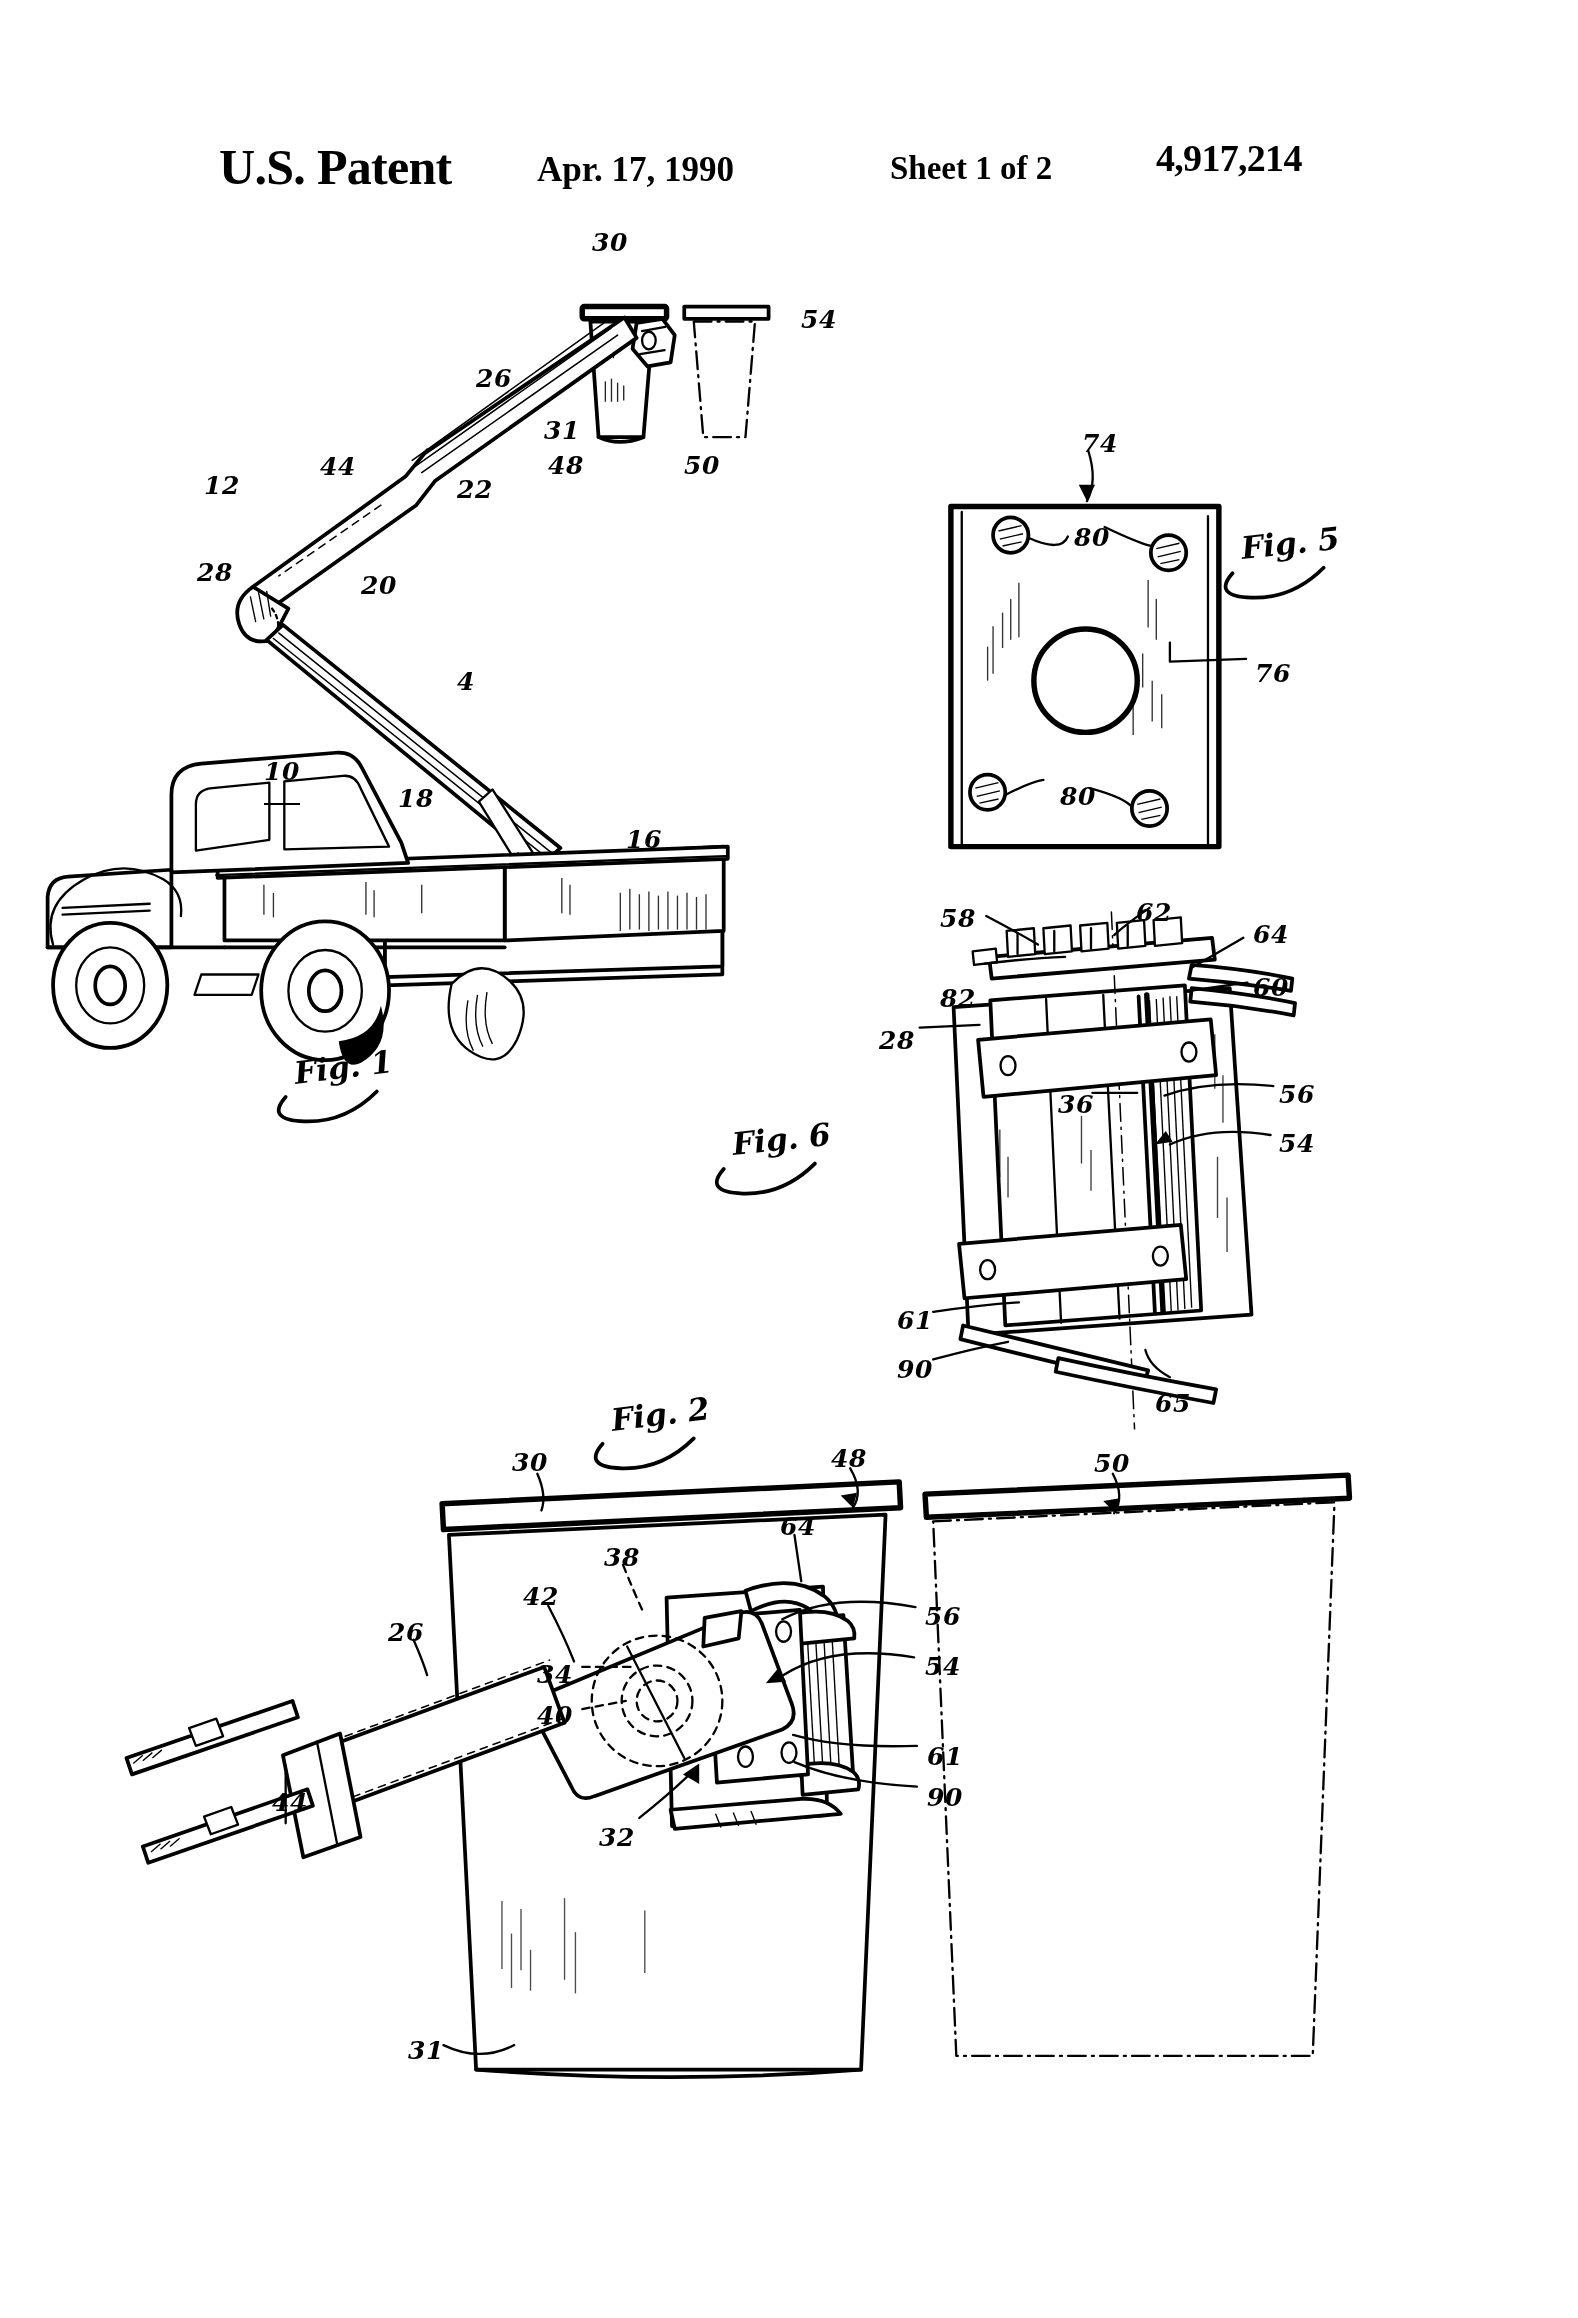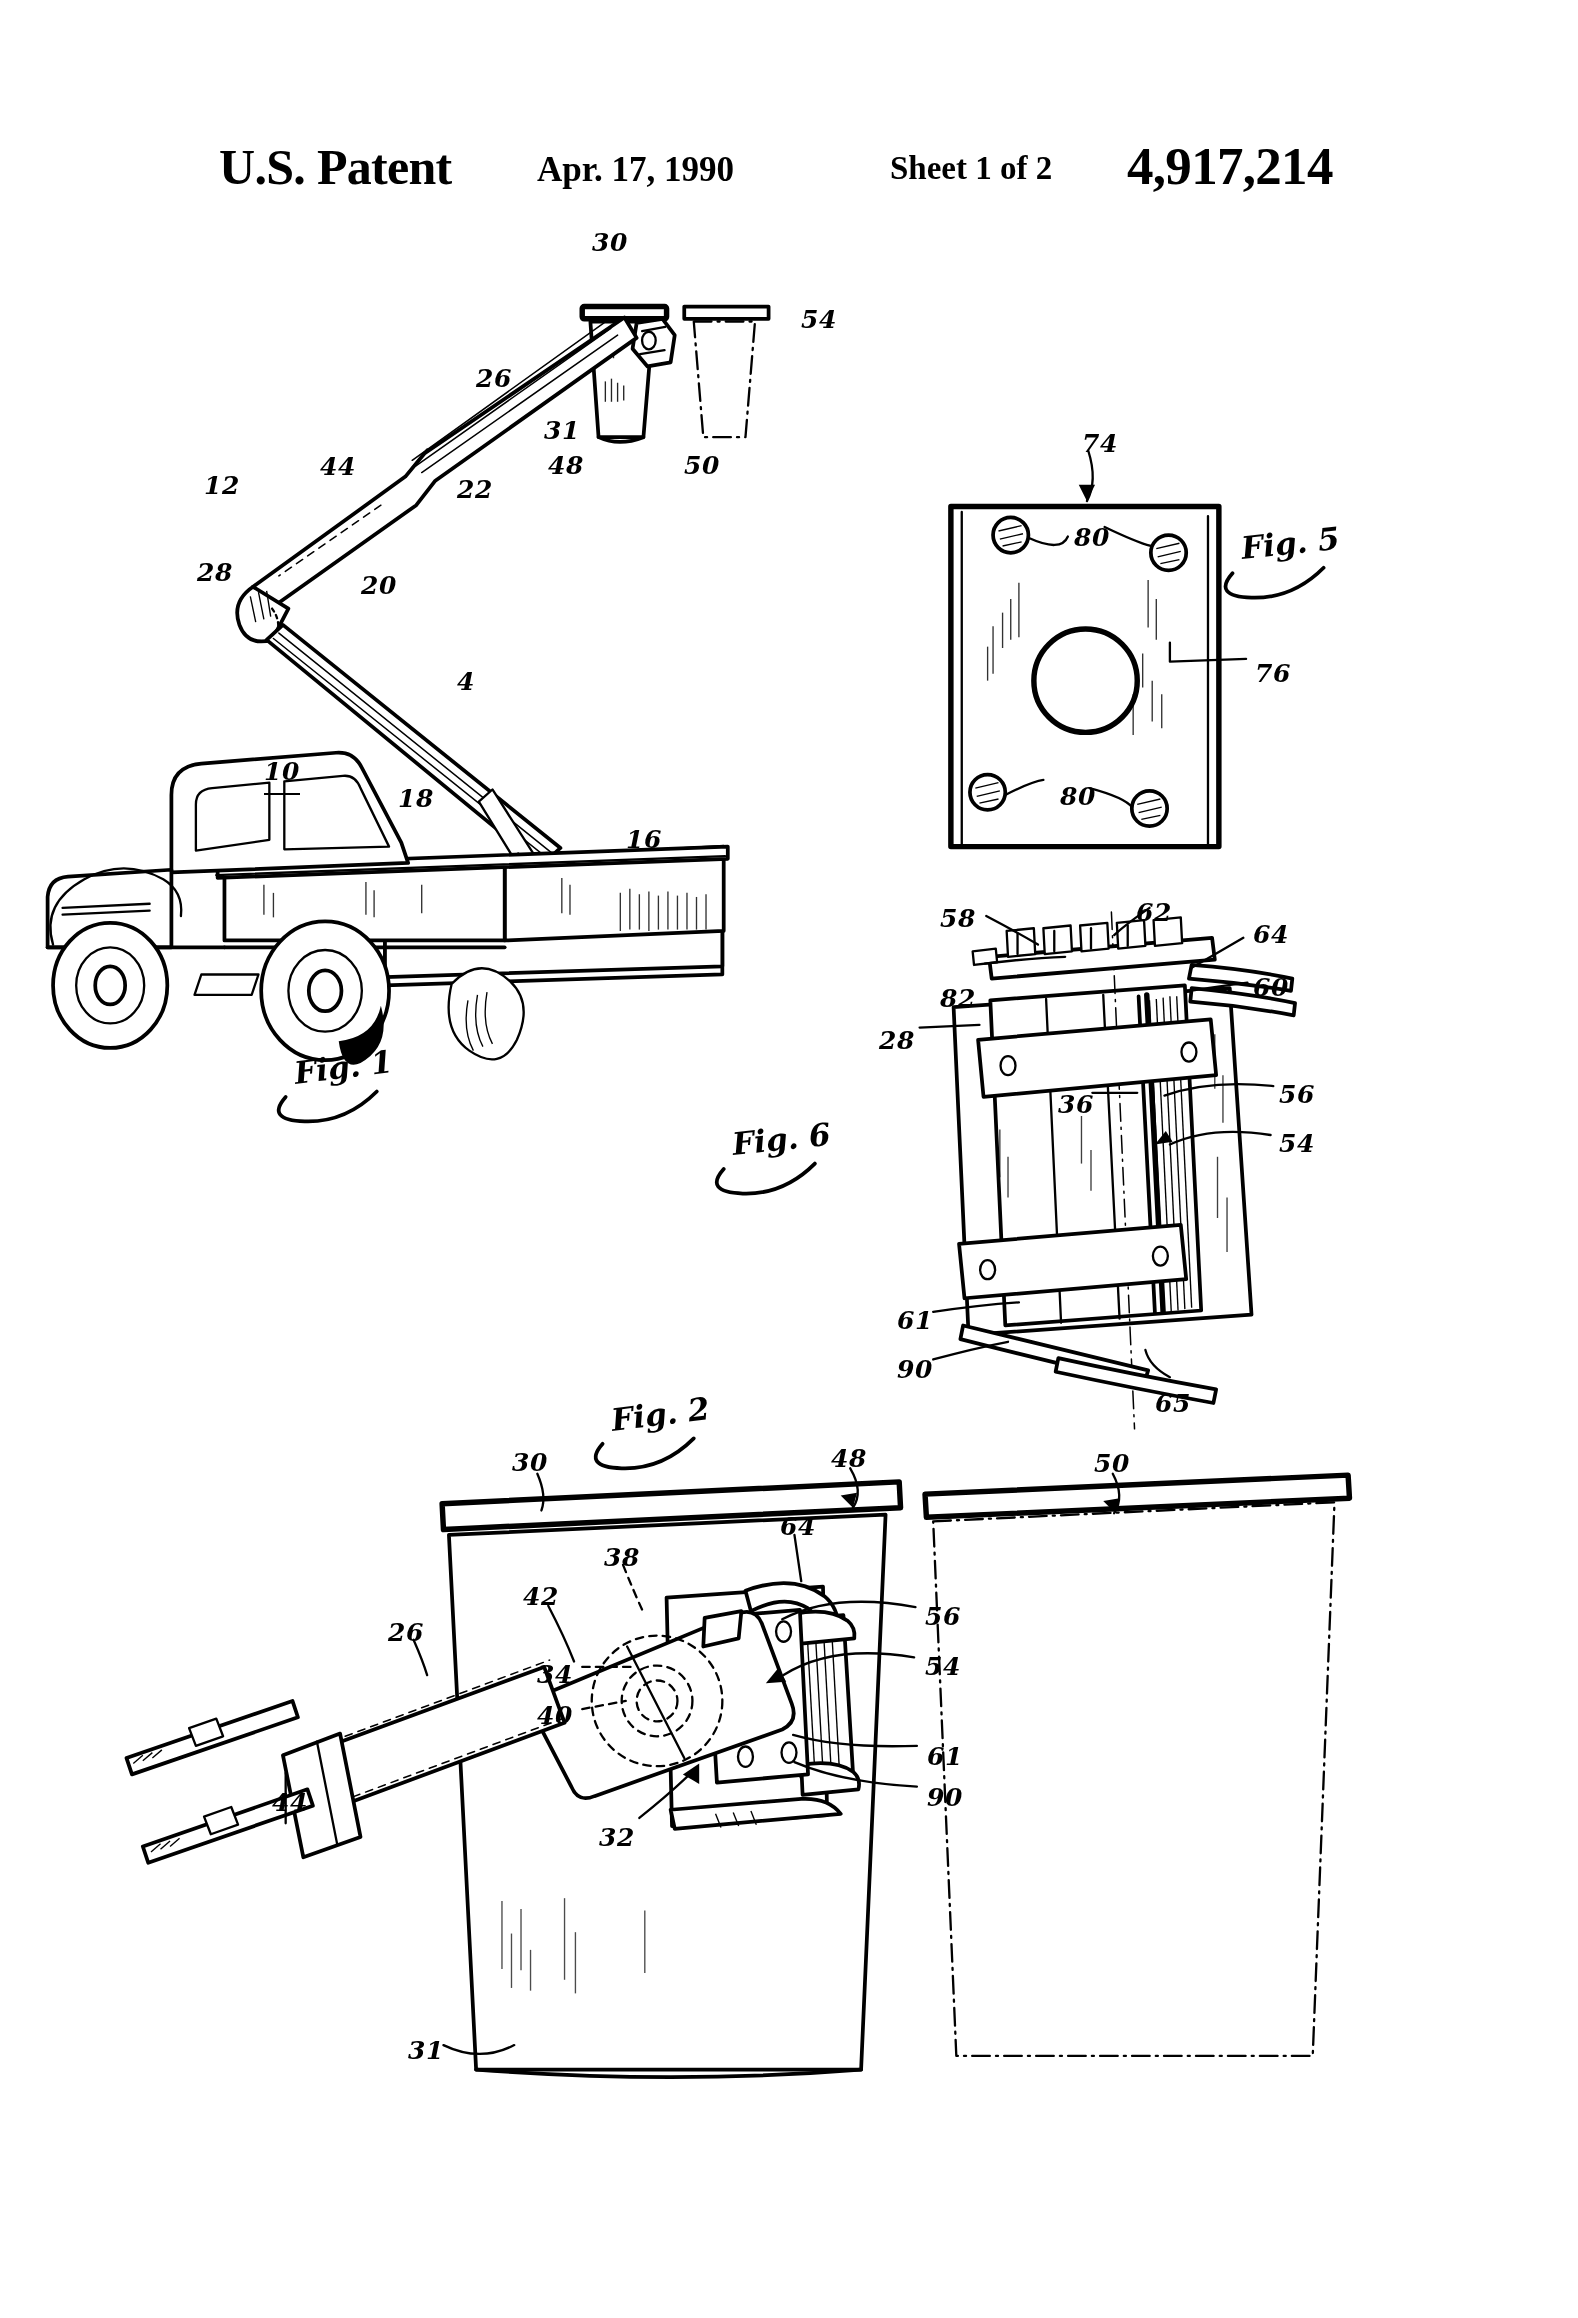--- a/index.html
+++ b/index.html
@@ -9,21 +9,21 @@
     font-family:"Liberation Serif", serif;color:#000;
   }
   .sheet{position:absolute;inset:0;background:#fff;}
 
   
   .hdr{position:absolute;left:0;top:135px;width:1264px;height:75px;}
   .hdr span{position:absolute;white-space:nowrap;font-weight:bold;color:#000;}
   .hdr .uspat{left:219px;top:2.7px;font-size:50px;letter-spacing:-0.7px;}
   .hdr .date {left:537px;top:15px;font-size:35px;}
   .hdr .sheet{left:890px;top:15px;font-size:33px;}
-  .hdr .pnum {left:1127px;top:1.4px;font-size:53px;letter-spacing:-0.7px;}
+  .hdr .pnum {left:1156px;top:1.4px;font-size:38px;letter-spacing:-0.7px;}
 
   
   svg.art{position:absolute;left:0;top:0;width:1578px;height:2319px;}
   .ln{fill:none;stroke:#000;stroke-linecap:round;stroke-linejoin:round;}
   .w1{stroke-width:2.2;}
   .w2{stroke-width:3.4;}
   .w3{stroke-width:5.5;}
   .w4{stroke-width:8;}
   .hatch{fill:none;stroke:#000;stroke-width:2;}
   .fillw{fill:#fff;}
@@ -430,21 +430,21 @@
   <div class="num" style="left:476px;top:364px;">26</div>
   <div class="num" style="left:544px;top:416px;">31</div>
   <div class="num" style="left:548px;top:451px;">48</div>
   <div class="num" style="left:684px;top:451px;">50</div>
   <div class="num" style="left:320px;top:452px;">44</div>
   <div class="num" style="left:457px;top:475px;">22</div>
   <div class="num" style="left:204px;top:471px;">12</div>
   <div class="num" style="left:197px;top:558px;">28</div>
   <div class="num" style="left:361px;top:571px;">20</div>
   <div class="num" style="left:457px;top:667px;">4</div>
-  <div class="num" style="left:264px;top:757px;border-bottom:2.7px solid #000;padding-bottom:7px;">10</div>
+  <div class="num" style="left:264px;top:757px;border-bottom:2.7px solid #000;padding-bottom:17px;">10</div>
   <div class="num" style="left:398px;top:784px;">18</div>
   <div class="num" style="left:626px;top:825px;">16</div>
 
   <div class="num" style="left:1082px;top:429px;">74</div>
   <div class="num" style="left:1074px;top:523px;">80</div>
   <div class="num" style="left:1255px;top:659px;">76</div>
   <div class="num" style="left:1060px;top:782px;">80</div>
 
   <div class="num" style="left:940px;top:904px;">58</div>
   <div class="num" style="left:1136px;top:898px;">62</div>

